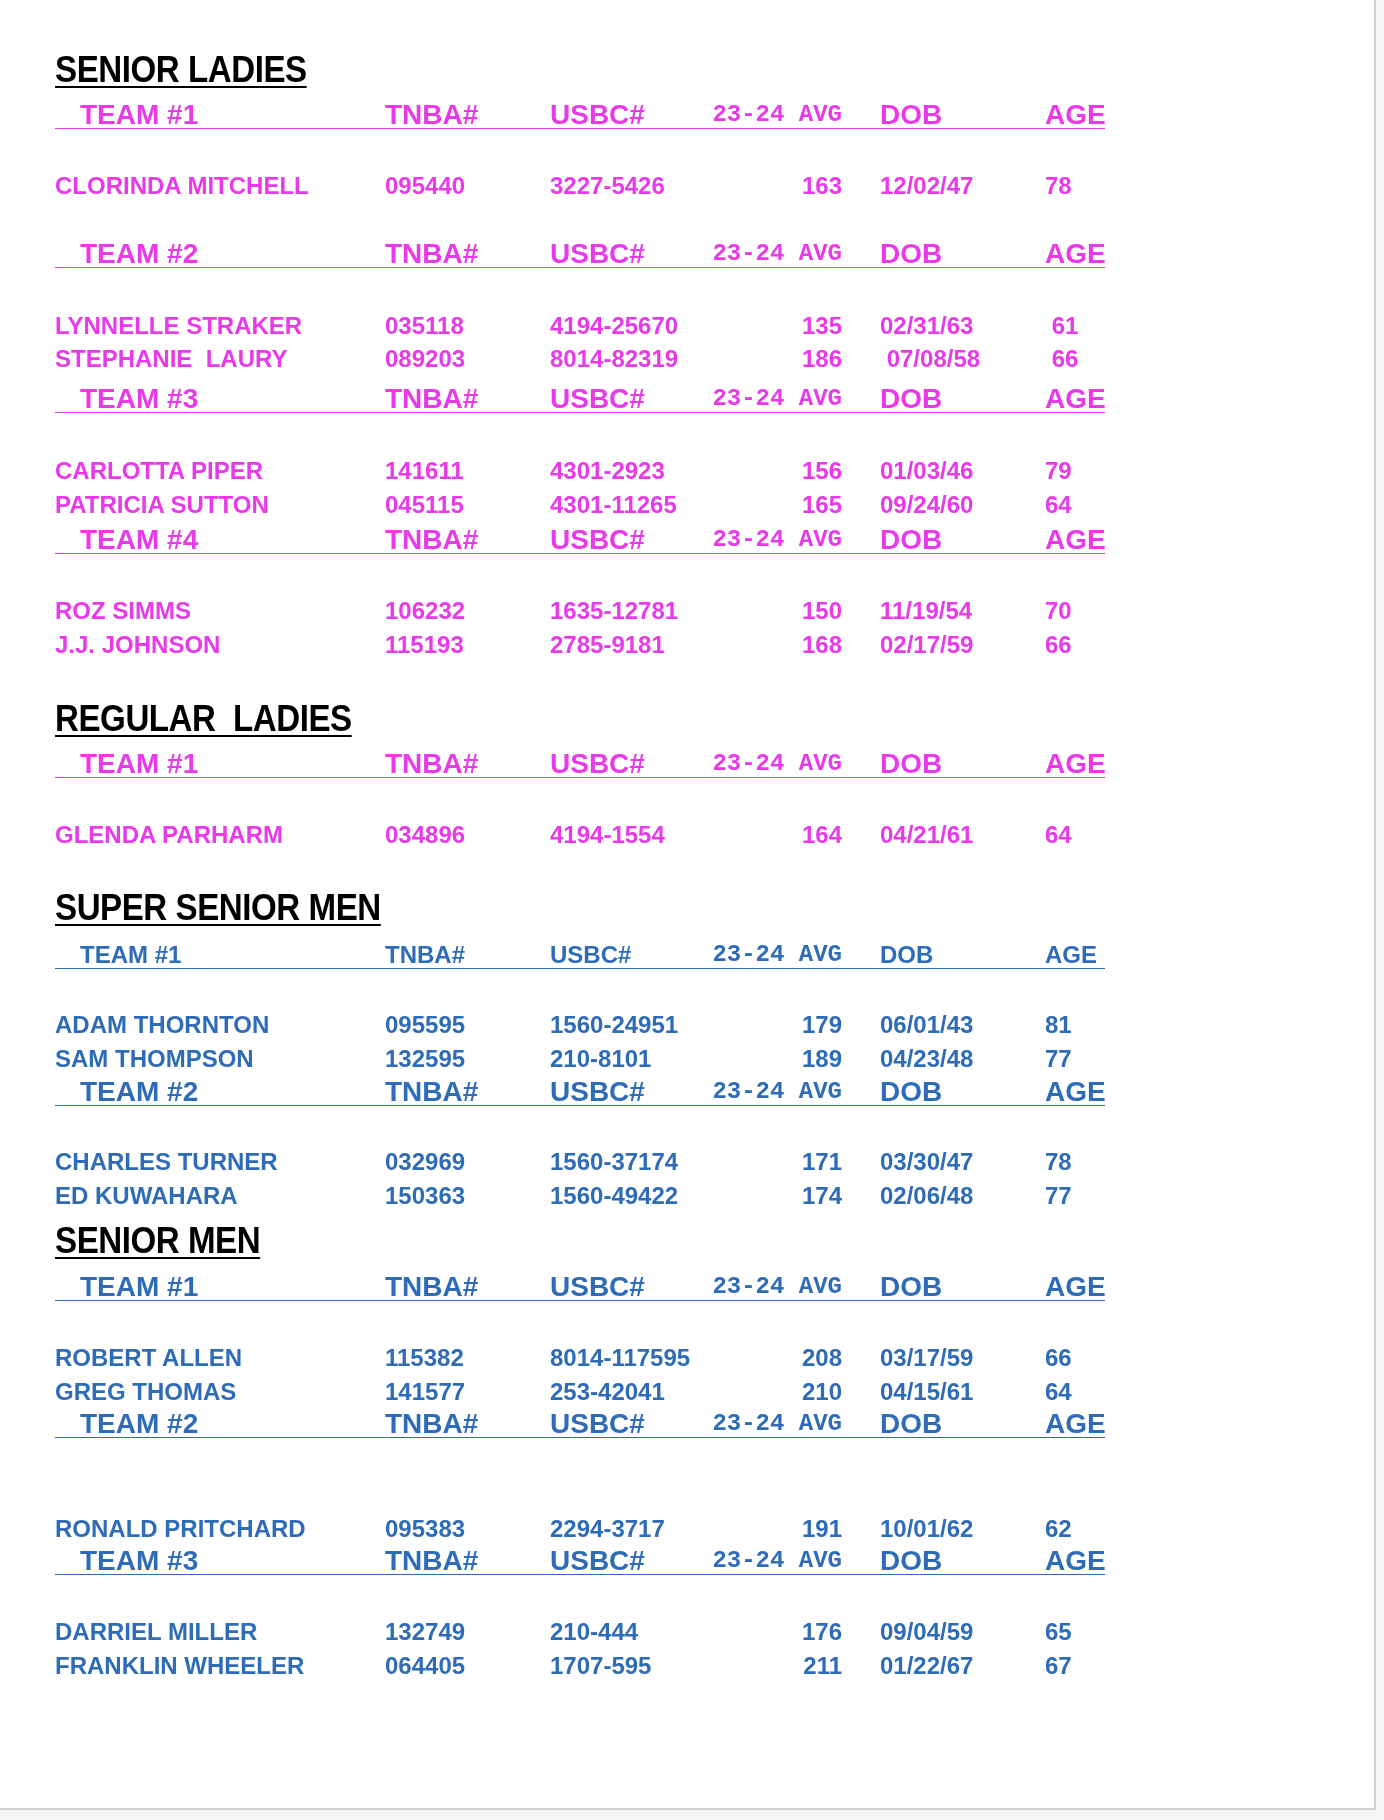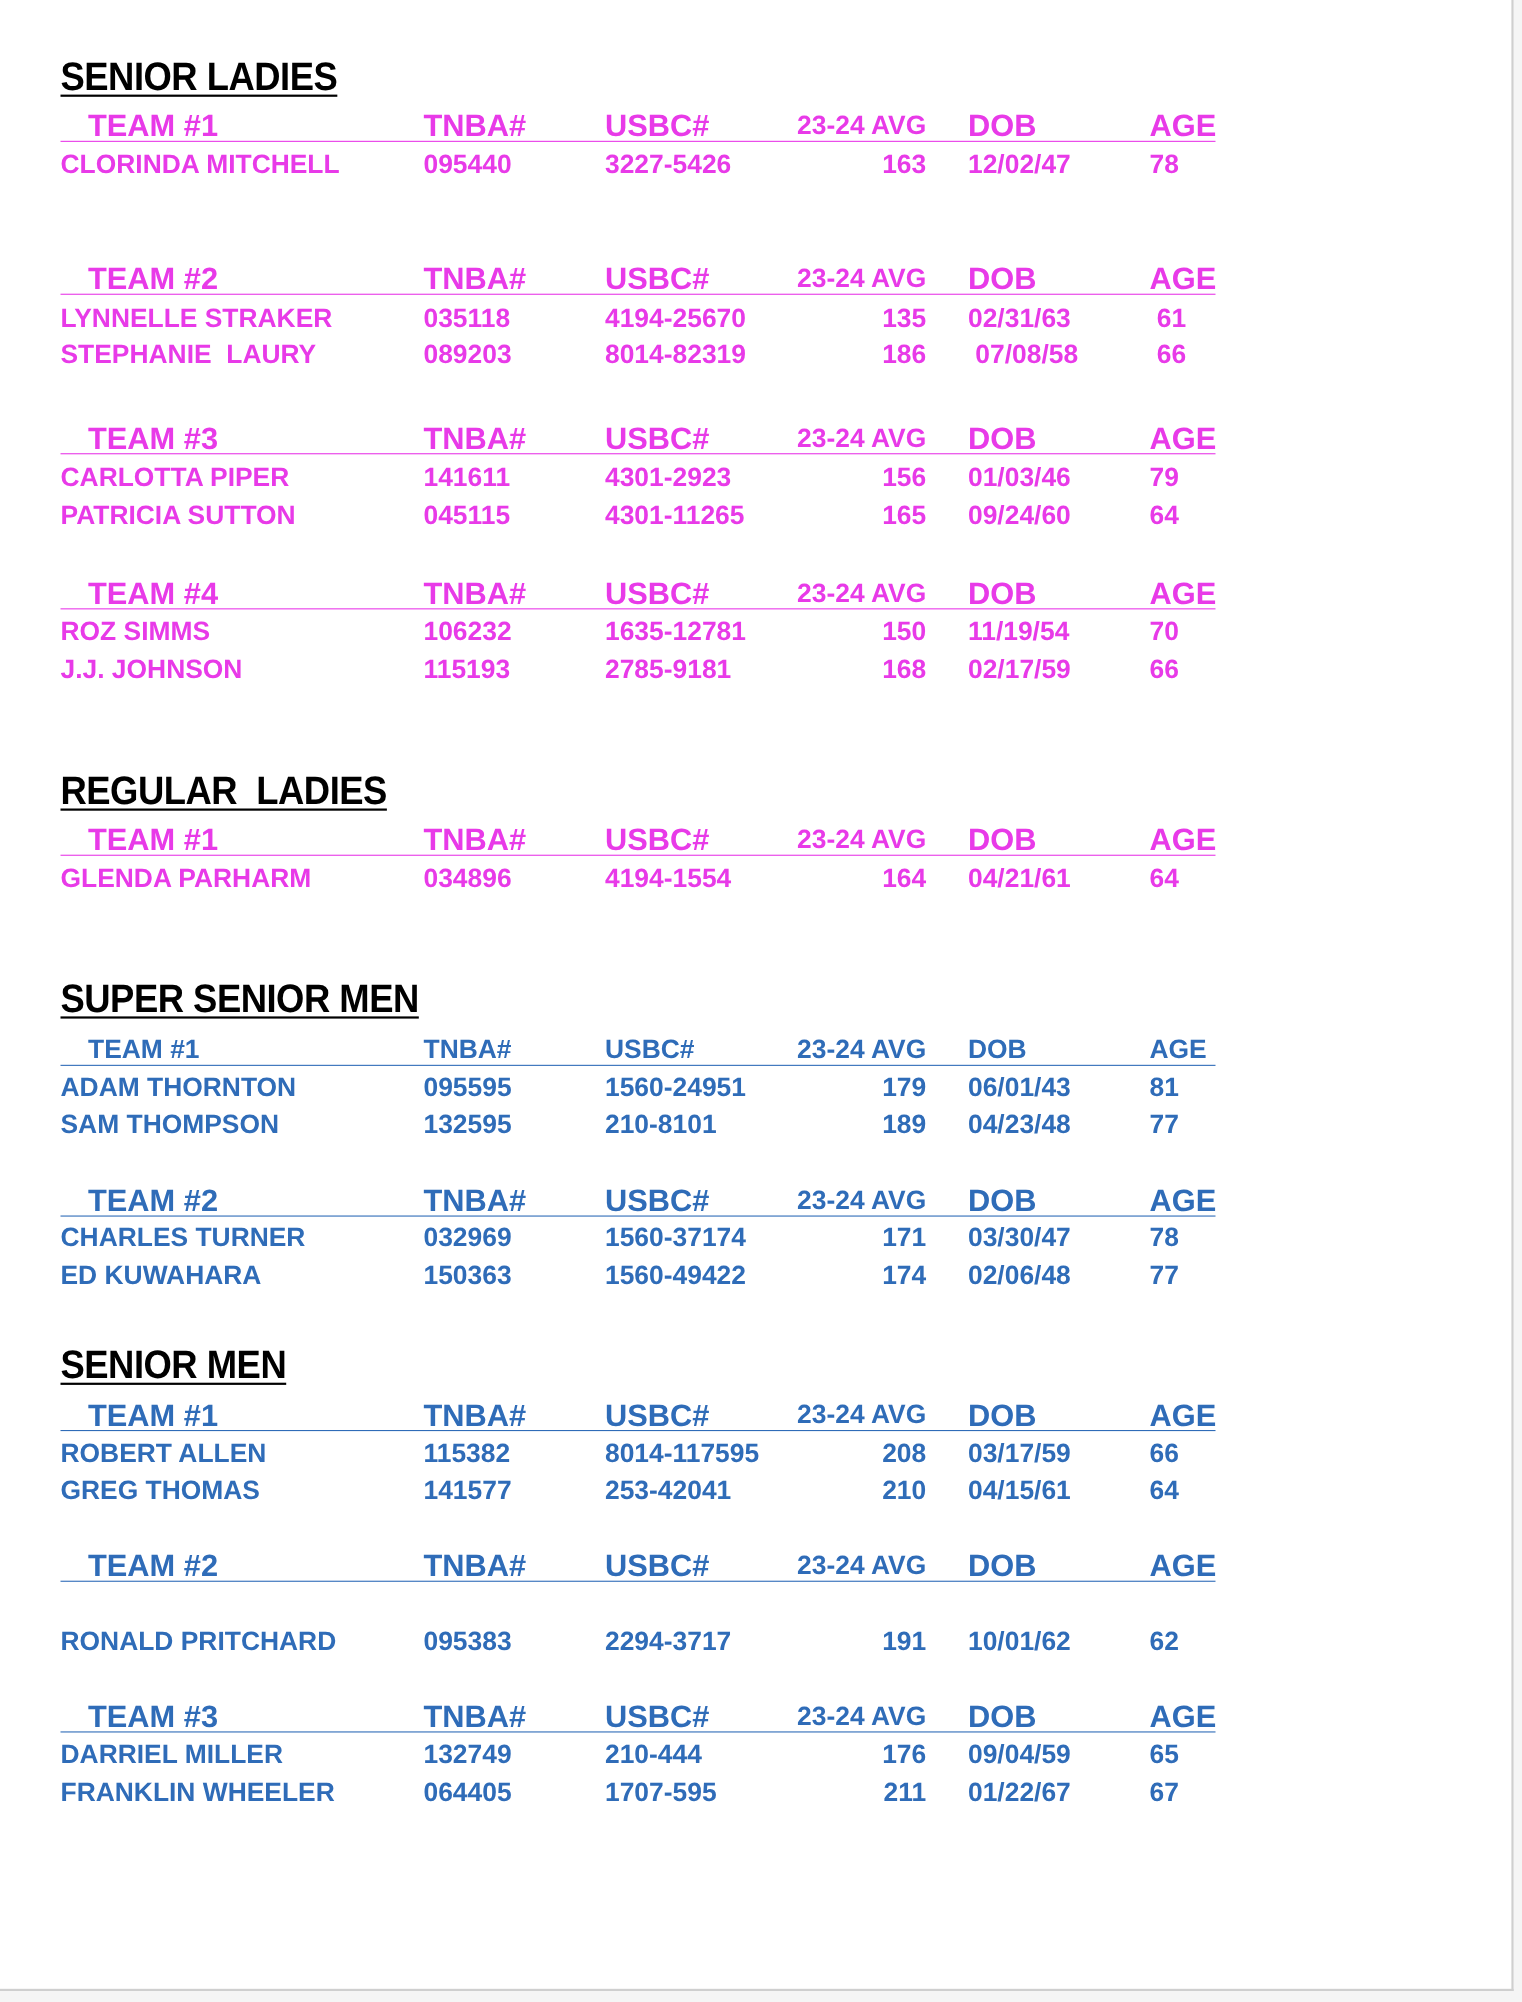--- a/index.html
+++ b/index.html
@@ -18,28 +18,28 @@
     white-space:pre;
   }
   .team-header {
     position:absolute; left:55px; width:1050px; height:30px;
     border-bottom:1.5px solid currentColor;
   }
   .team-header span { position:absolute; bottom:-2px; font-weight:bold; white-space:pre; line-height:30px; }
   .h-team { left:0; font-size:28px;margin-left:25px; }
   .h-tnba { left:330px; font-size:28px; }
   .h-usbc { left:495px; font-size:28px; }
-  .h-avg  { right:263px; font-size:24px; }
+  .h-avg  { right:263px; font-size:24px;font-family:Liberation Mono, monospace; }
   .h-dob  { left:825px; font-size:28px; }
   .h-age  { left:990px; font-size:28px; }
   .team-header.small .h-team, .team-header.small .h-tnba, .team-header.small .h-usbc,
   .team-header.small .h-dob, .team-header.small .h-age { font-size:24px; }
   .team-header.small .h-avg { font-size:24px; }
 
-  .row { position:absolute; left:55px; width:1050px; height:30px; font-weight:bold; font-size:24px; }
+  .row { position:absolute; left:55px; width:1050px; height:30px; font-weight:bold; font-size:24px;margin-top:36px; }
   .row span { position:absolute; top:0; line-height:30px; white-space:pre; }
   .c-name { left:0; }
   .c-tnba { left:330px; }
   .c-usbc { left:495px; }
   .c-avg  { right:263px; text-align:right; }
   .c-dob  { left:825px; }
   .c-age  { left:990px; }
 
   .pink { color:#E83AE8; }
   .blue { color:#2F6CB8; }

